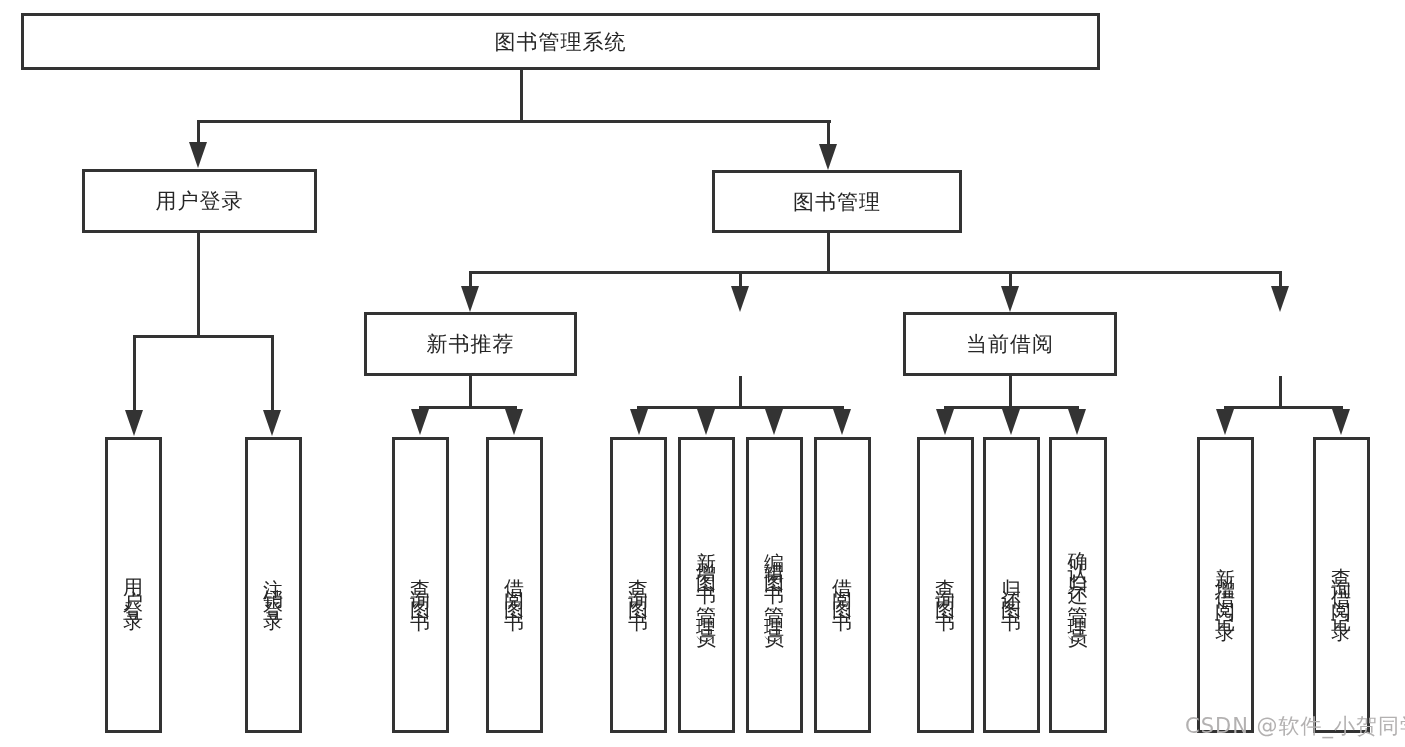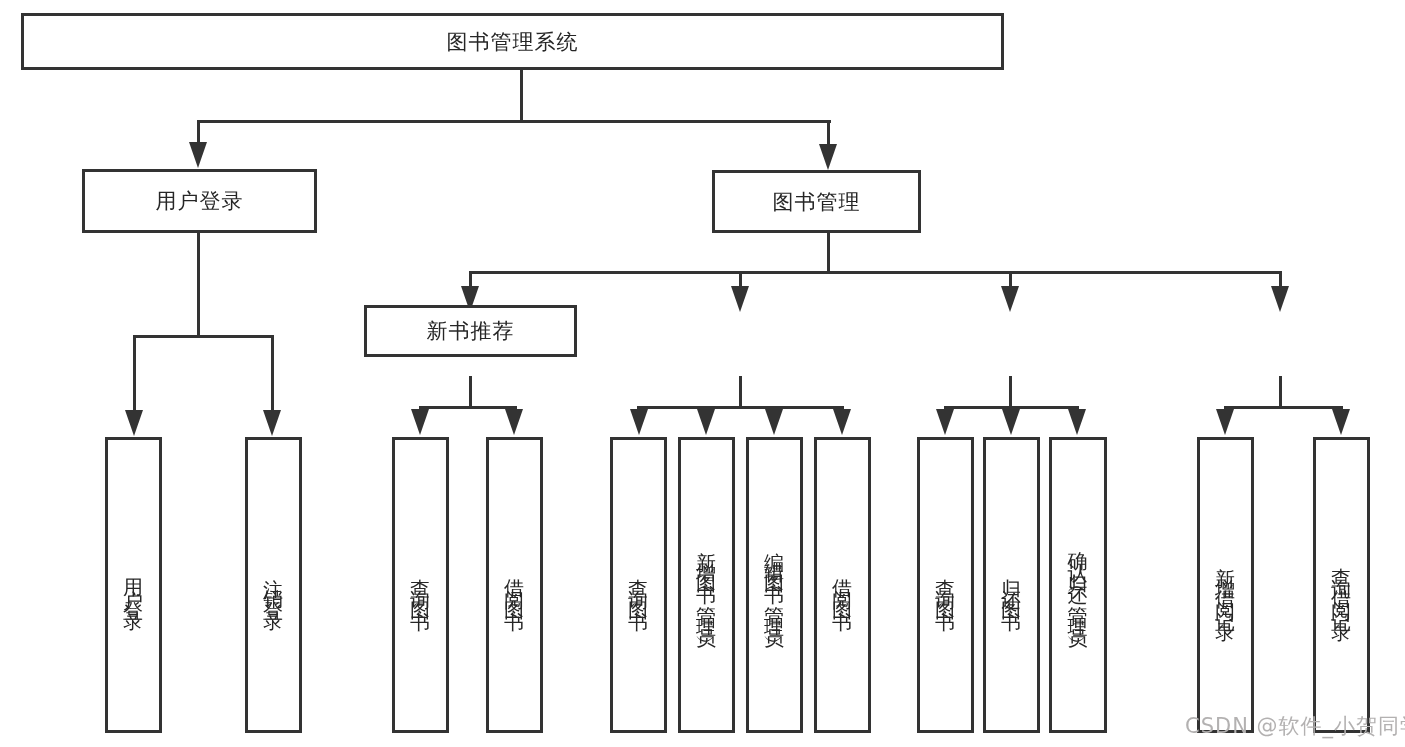--- a/index.html
+++ b/index.html
@@ -56,51 +56,52 @@
     color: #b3b1b1;
     letter-spacing: 1px;
     white-space: nowrap;
   }
 </style>
 </head>
 <body>
 
 <div class="canvas">
 
-  <div class="hbox" style="left:21px;top:13px;width:983px;height:57px">图书管理系统</div>
+  <div class="hbox" style="left:21px;top:13px;width:1079px;height:57px">图书管理系统</div>
 
   <div class="line" style="left:520px;top:67px;width:3px;height:53px"></div>
   <div class="line" style="left:197px;top:120px;width:634px;height:3px"></div>
   <div class="line" style="left:197px;top:120px;width:3px;height:25px"></div>
   <div class="arrow" style="left:189px;top:142px"></div>
   <div class="line" style="left:827px;top:120px;width:3px;height:25px"></div>
   <div class="arrow" style="left:819px;top:144px"></div>
 
   <div class="hbox" style="left:82px;top:169px;width:235px;height:64px">用户登录</div>
-  <div class="hbox" style="left:712px;top:170px;width:209px;height:63px">图书管理</div>
+  <div class="hbox" style="left:712px;top:170px;width:250px;height:63px">图书管理</div>
 
   <div class="line" style="left:197px;top:233px;width:3px;height:102px"></div>
   <div class="line" style="left:133px;top:335px;width:141px;height:3px"></div>
   <div class="line" style="left:133px;top:335px;width:3px;height:76px"></div>
   <div class="arrow" style="left:125px;top:410px"></div>
   <div class="line" style="left:271px;top:335px;width:3px;height:76px"></div>
   <div class="arrow" style="left:263px;top:410px"></div>
 
   <div class="line" style="left:827px;top:233px;width:3px;height:41px"></div>
   <div class="line" style="left:469px;top:271px;width:813px;height:3px"></div>
   <div class="line" style="left:469px;top:271px;width:3px;height:16px"></div>
   <div class="arrow" style="left:461px;top:286px"></div>
   <div class="line" style="left:739px;top:271px;width:3px;height:16px"></div>
   <div class="arrow" style="left:731px;top:286px"></div>
   <div class="line" style="left:1009px;top:271px;width:3px;height:16px"></div>
   <div class="arrow" style="left:1001px;top:286px"></div>
   <div class="line" style="left:1279px;top:271px;width:3px;height:16px"></div>
   <div class="arrow" style="left:1271px;top:286px"></div>
 
-  <div class="hbox" style="left:364px;top:305px;width:213px;height:52px">新书推荐</div>
+  <div class="hbox" style="left:364px;top:312px;width:213px;height:64px">新书推荐</div>
+  <div class="hbox" style="left:903px;top:312px;width:214px;height:64px">当前借阅</div>
 
   <div class="line" style="left:469px;top:376px;width:3px;height:32px"></div>
   <div class="line" style="left:419px;top:406px;width:98px;height:3px"></div>
   <div class="arrow" style="left:411px;top:409px"></div>
   <div class="arrow" style="left:505px;top:409px"></div>
 
   <div class="line" style="left:739px;top:376px;width:3px;height:32px"></div>
   <div class="line" style="left:637px;top:406px;width:207px;height:3px"></div>
   <div class="arrow" style="left:630px;top:409px"></div>
   <div class="arrow" style="left:697px;top:409px"></div>

